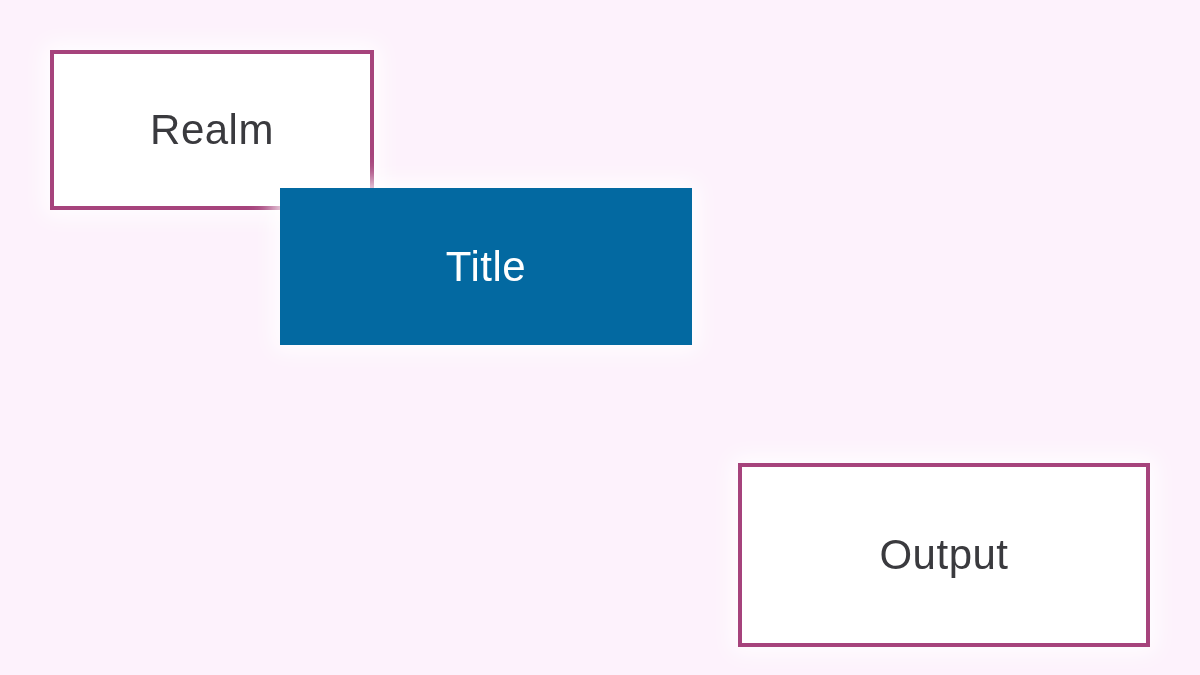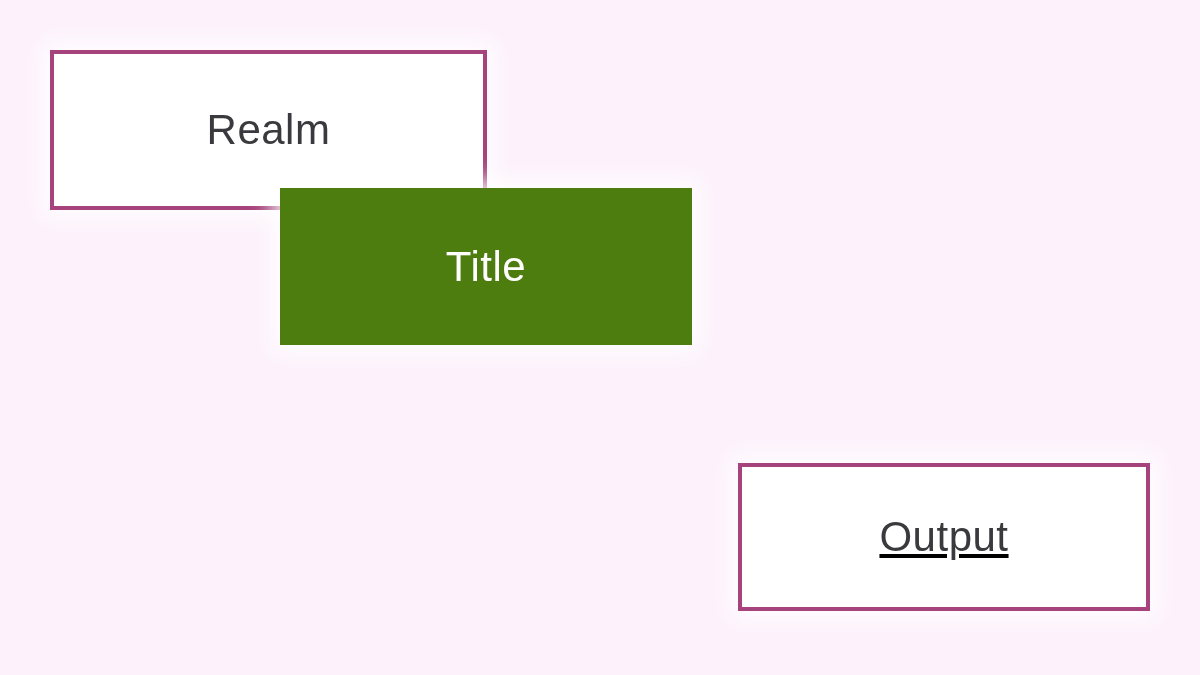--- a/index.html
+++ b/index.html
@@ -30,31 +30,31 @@
     font-size: 42px;
     letter-spacing: 0.5px;
     color: #3A3A3E;
     white-space: nowrap;
   }
   .box.outline {
     background: #FFFFFF;
     border: 4px solid #A6437C;
   }
   .box.filled {
-    background: #4d7c0f;
+    background: #0369a1;
     border: none;
   }
   .box.filled .label {
     color: #FFFFFF;
   }
   
-  .box-realm  { left: 50px;  top: 50px;  width: 437px; height: 160px; z-index: 1; }
+  .box-realm  { left: 50px;  top: 50px;  width: 324px; height: 160px; z-index: 1; }
   .box-title  { left: 280px; top: 188px; width: 412px; height: 157px; z-index: 2; }
   .box-focus  { left: 511px; top: 326px; width: 411px; height: 157px; z-index: 3; }
-  .box-output { left: 738px; top: 463px; width: 412px; height: 148px; z-index: 4; text-decoration: underline; }
+  .box-output { left: 738px; top: 463px; width: 412px; height: 184px; z-index: 4; }
 </style>
 </head>
 <body>
 
 <div class="canvas">
 
   <div class="box outline box-realm">
     <span class="label">Realm</span>
   </div>
 

